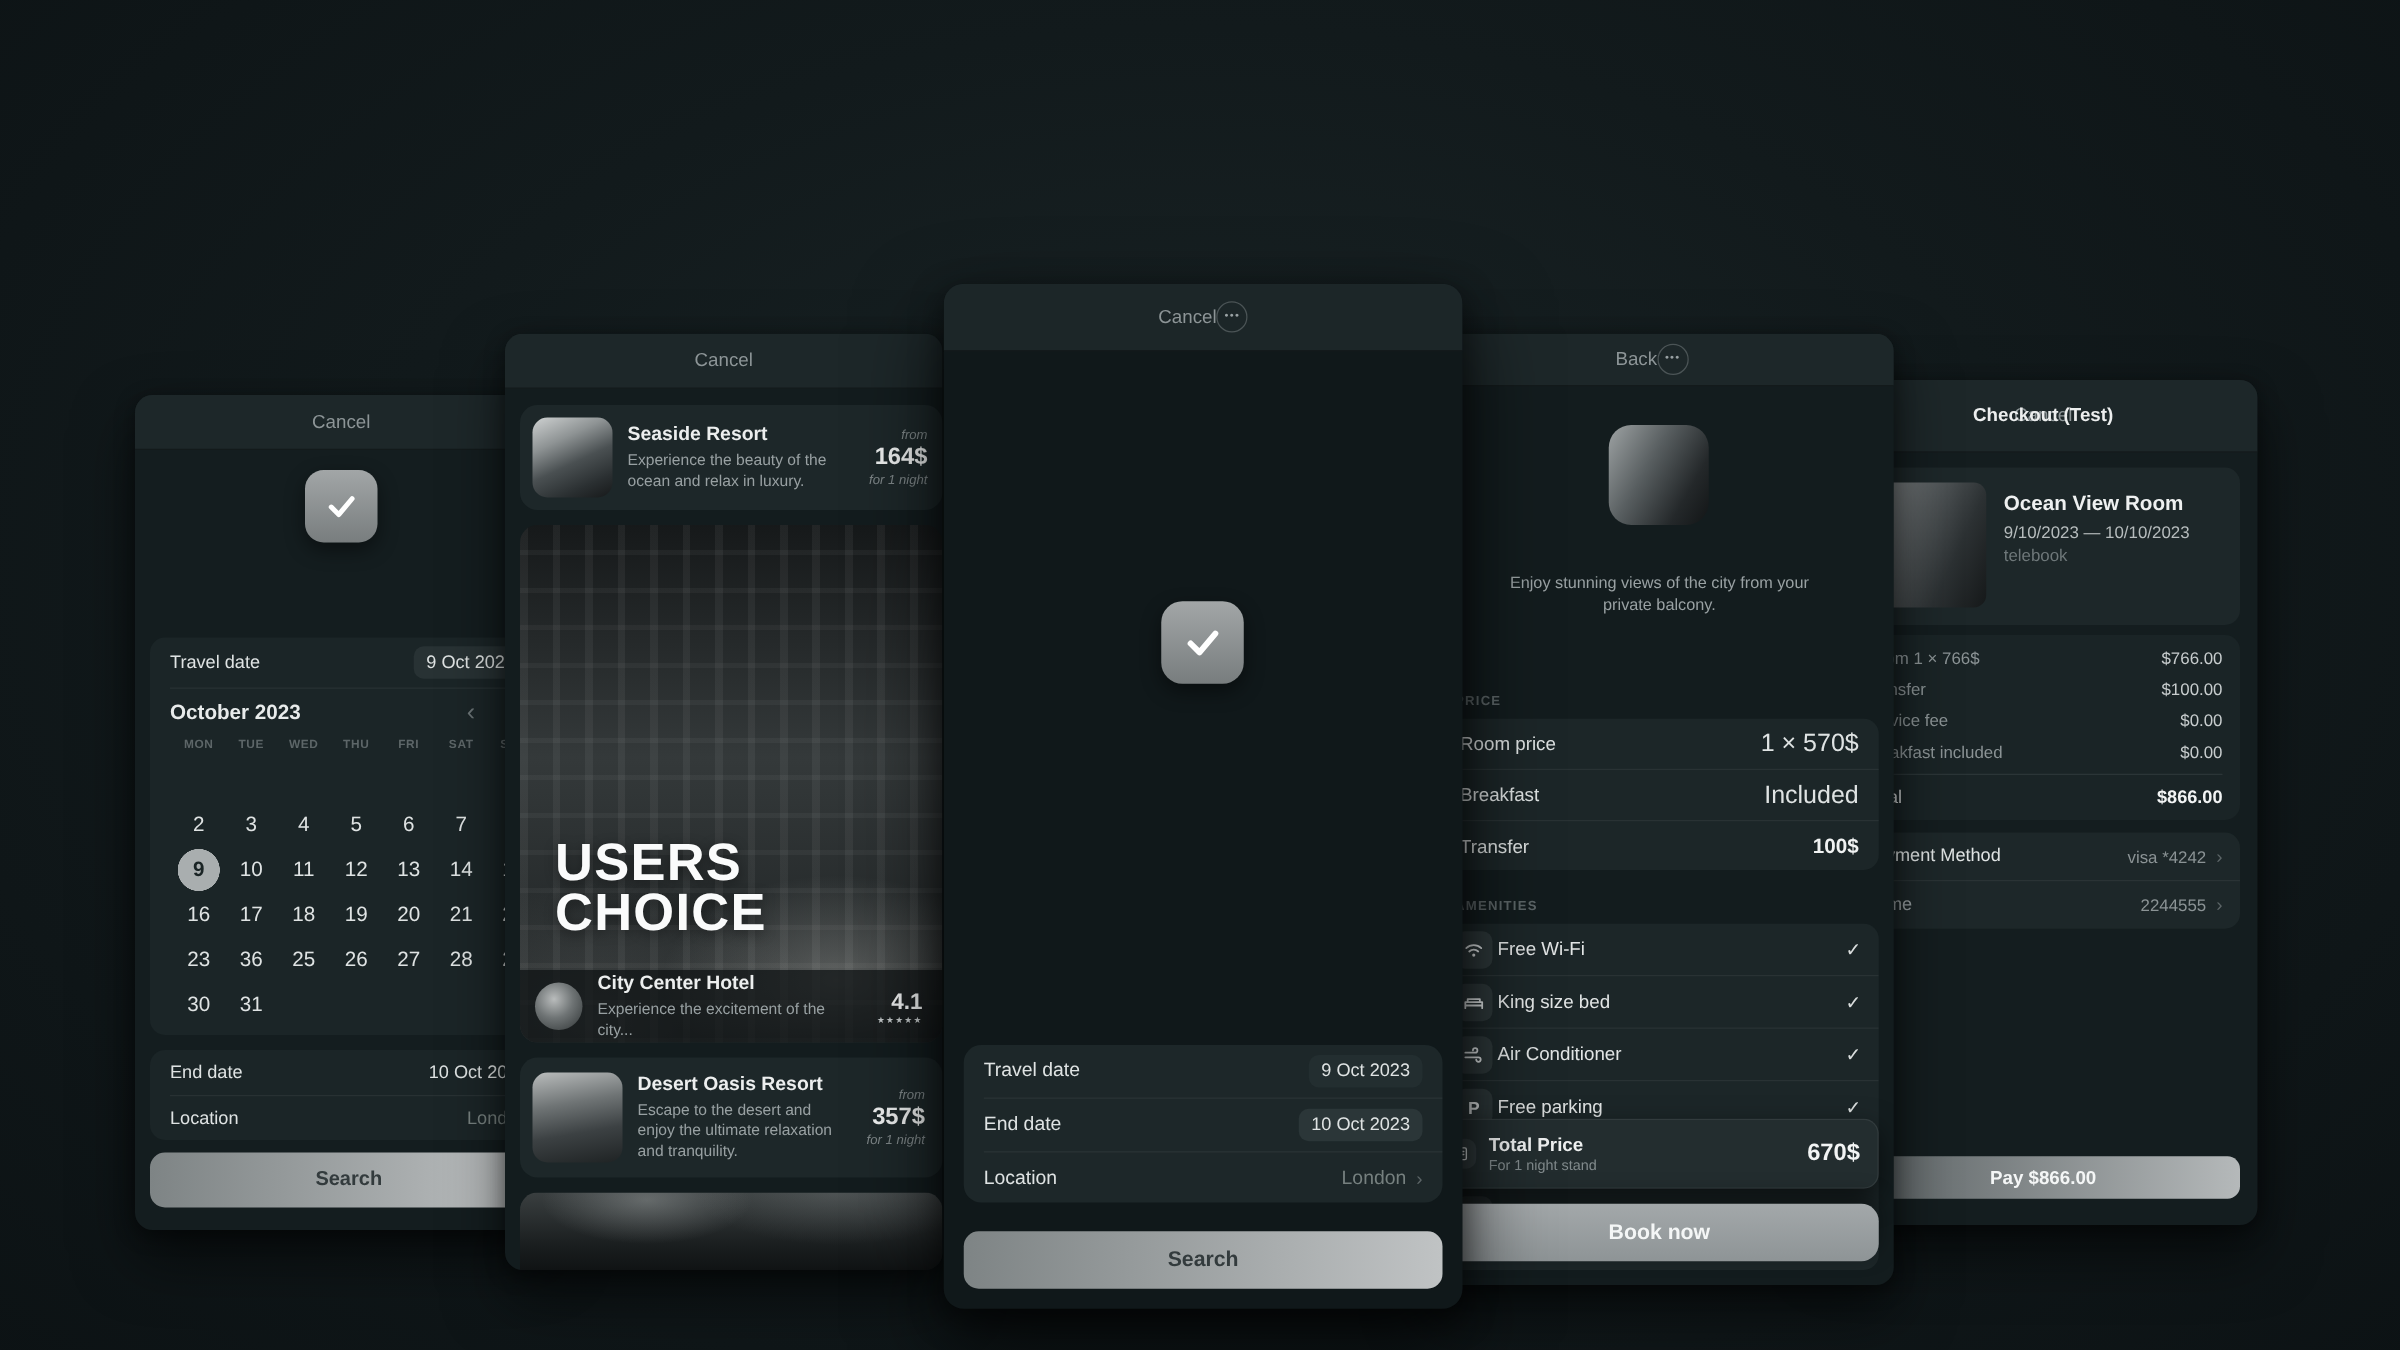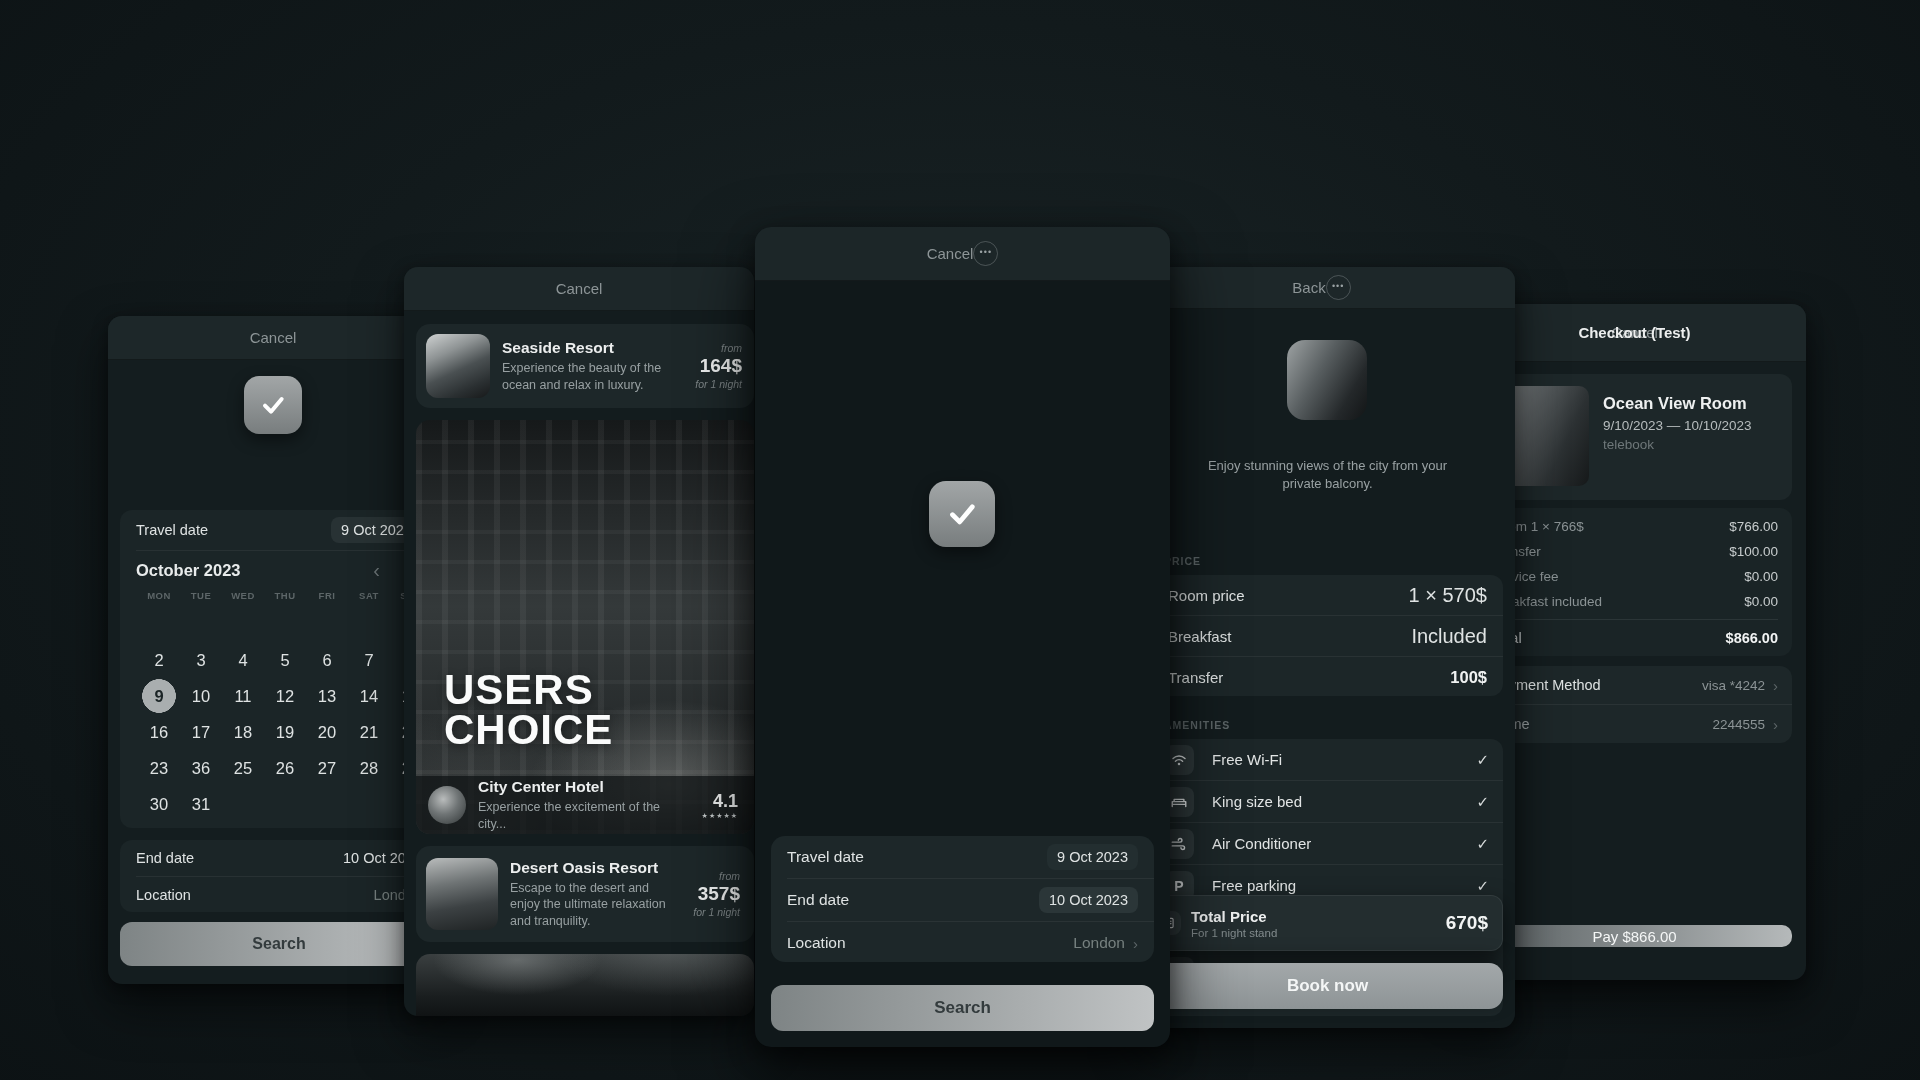--- a/index.html
+++ b/index.html
@@ -139,21 +139,21 @@
     color:#5c6567; letter-spacing:1px; }
   #p4-price-card { left:12px; top:308px; width:351px; height:121px; background:#1c2628; }
   #p4-price-card .rowline { height:40px; }
   #p4-price-card .lbl { font-size:15px; }
   .price-val { font-size:20px; color:#dfe3e3; }
   .price-val-bold { font-size:16.5px; font-weight:bold; color:#f0f2f2; }
   #p4-amen-card { left:12px; top:472px; width:351px; height:277px; background:#1c2628; overflow:hidden; }
   .amen-row { height:41px; display:flex; align-items:center; padding:0 14px 0 12px; }
   .amen-icon { width:30px; height:30px; border-radius:8px; background:#2d3739; flex:none;
     display:flex; align-items:center; justify-content:center; color:#dfe3e4; font-weight:bold; font-size:14px; }
-  .amen-lbl { flex:1; padding-left:18px; font-size:15px; color:#e2e5e5; }
+  .amen-lbl { flex:1; padding-left:4px; font-size:15px; color:#e2e5e5; }
   .amen-check { color:#d9dddd; font-size:15px; }
   #p4-total {
     position:absolute; left:6px; top:628px; width:357px; height:56px; z-index:3;
     background:#232d2f; border:1px solid rgba(255,255,255,.07); border-radius:12px;
     box-shadow:0 8px 22px rgba(0,0,0,.55);
     display:flex; align-items:center; padding:0 14px 0 10px;
   }
   .total-lbl { font-size:15px; font-weight:bold; color:#eef0f0; }
   .total-sub { font-size:11.5px; color:#828b8d; margin-top:2px; }
   .total-val { margin-left:auto; font-size:19px; font-weight:bold; color:#f2f4f4; }
@@ -183,24 +183,24 @@
   .co-line-val { font-size:13.5px; color:#c7cccd; }
   .co-total { height:37px; display:flex; justify-content:space-between; align-items:center;
     border-top:1px solid rgba(255,255,255,.08); margin-top:5px; }
   .co-total-lbl { font-size:14.5px; color:#d6dadb; }
   .co-total-val { font-size:14.5px; font-weight:bold; color:#f2f4f4; }
   #p5-pay-card { left:14px; top:362px; width:315px; height:77px; background:#1d2729; }
   #p5-pay-card .rowline { height:38px; padding:0 14px; }
   .pm-lbl { font-size:14.5px; color:#dfe3e3; }
   .pm-val { font-size:13.5px; color:#8b9395; display:flex; align-items:center; gap:8px; }
   #p5-pay-btn {
-    position:absolute; left:14px; top:621px; width:315px; height:22px; border-radius:10px;
+    position:absolute; left:14px; top:621px; width:315px; height:34px; border-radius:10px;
     background:linear-gradient(90deg,#575e60,#b5b9ba);
     display:flex; align-items:center; justify-content:center;
-    color:#f4f6f6; font-weight:normal; font-size:15px;
+    color:#f4f6f6; font-weight:bold; font-size:15px;
   }
 
   svg.icon { display:block; }
 </style>
 </head>
 <body>
 
 <div class="stage">
 
   <div class="panel" id="p1">

